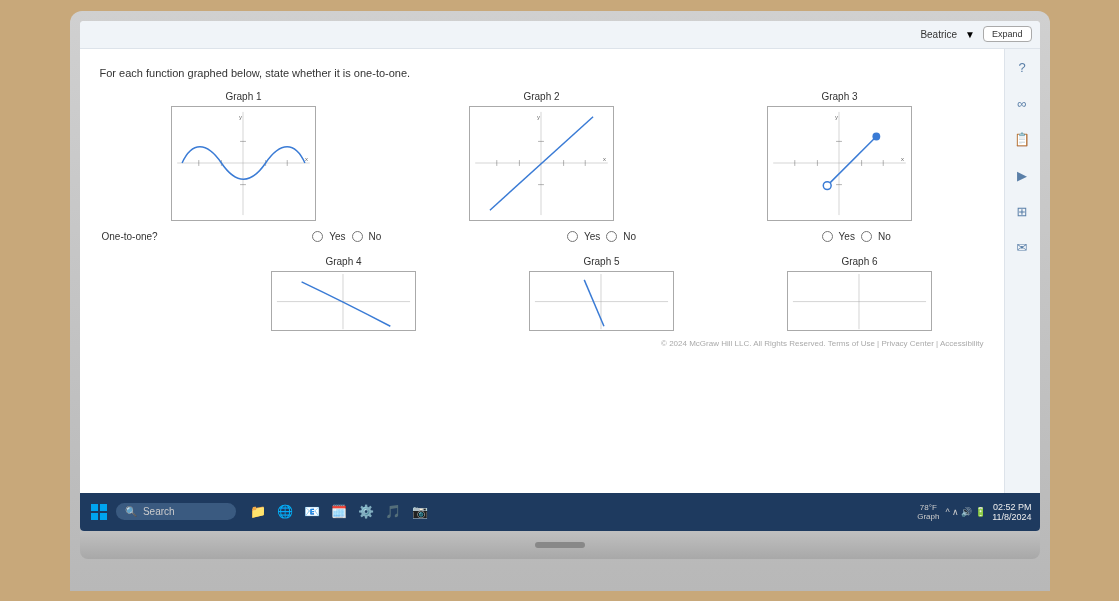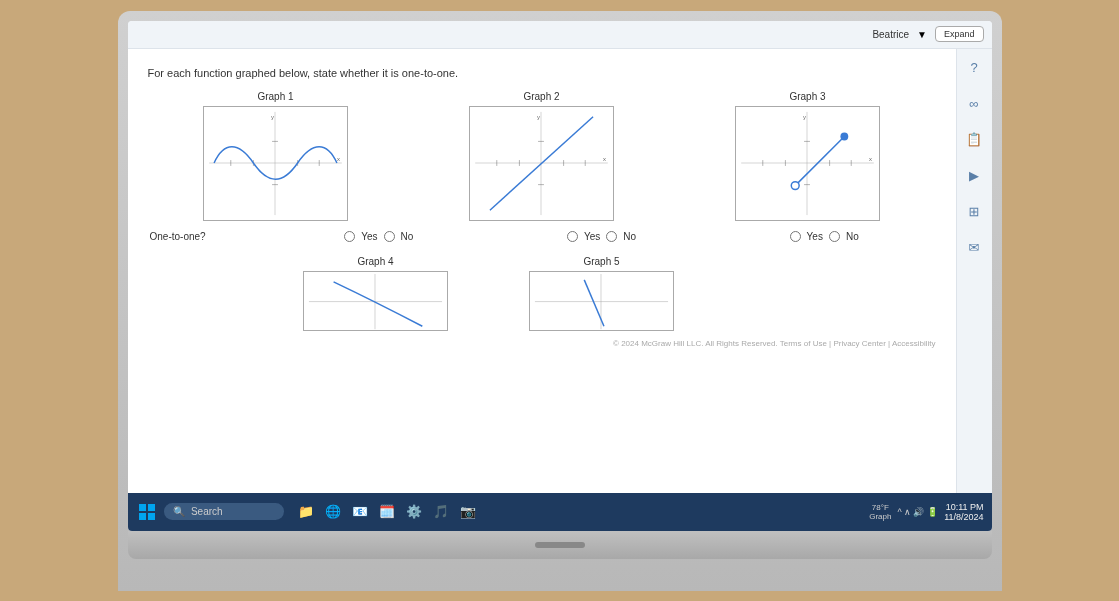--- a/index.html
+++ b/index.html
@@ -8,21 +8,21 @@
       width: 1119px;
       height: 601px;
       overflow: hidden;
       font-family: Arial, sans-serif;
       display: flex;
       align-items: center;
       justify-content: center;
     }
 
     .laptop-outer {
-      width: 884px;
+      width: 980px;
       height: 580px;
       background: linear-gradient(180deg, #d0d0d0 0%, #b8b8b8 100%);
       border-radius: 12px 12px 0 0;
       padding: 10px 10px 0 10px;
       position: relative;
     }
 
     .screen {
       width: 100%;
       height: 510px;
@@ -411,20 +411,29 @@
               <div class="graph-mini-box">
                 <svg viewBox="0 0 145 60">
                   <line x1="72" y1="2" x2="72" y2="58" stroke="#aaa" stroke-width="0.5"></line>
                   <line x1="5" y1="30" x2="140" y2="30" stroke="#aaa" stroke-width="0.5"></line>
 
                   <line x1="55" y1="8" x2="75" y2="55" stroke="#3a7bd5" stroke-width="1.5"></line>
                 </svg>
               </div>
             </div>
 
+            <div class="graph-cell">
+              <div class="graph-title">Graph 6</div>
+              <div class="graph-mini-box">
+                <svg viewBox="0 0 145 60">
+                  <line x1="72" y1="2" x2="72" y2="58" stroke="#aaa" stroke-width="0.5"></line>
+                  <line x1="5" y1="30" x2="140" y2="30" stroke="#aaa" stroke-width="0.5"></line>
+                </svg>
+              </div>
+            </div>
           </div>
         </div>
 
 
         <div class="footer-text">© 2024 McGraw Hill LLC. All Rights Reserved.  Terms of Use  |  Privacy Center  |  Accessibility</div>
       </div>
 
       <div class="right-sidebar">
         <div class="sidebar-icon">?</div>
         <div class="sidebar-icon">∞</div>
@@ -462,21 +471,21 @@
           <div class="taskbar-icon">📷</div>
         </div>
       </div>
       <div class="taskbar-right">
         <div class="weather">
           <span>78°F</span>
           <span>Graph</span>
         </div>
         <span style="font-size:9px;color:#ccc;">^ ∧ 🔊 🔋</span>
         <div style="display:flex;flex-direction:column;align-items:flex-end;">
-          <span style="font-size:9px;color:#eee;">10:11 PM</span>
+          <span style="font-size:9px;color:#eee;">02:52 PM</span>
           <span style="font-size:9px;color:#eee;">11/8/2024</span>
         </div>
       </div>
     </div>
   </div>
 
   <div style="height:28px;background:linear-gradient(180deg,#c0c0c0,#a8a8a8);display:flex;align-items:center;justify-content:center;border-radius:0 0 8px 8px;">
     <div style="width:50px;height:6px;background:#888;border-radius:3px;"></div>
   </div>
 </div>

